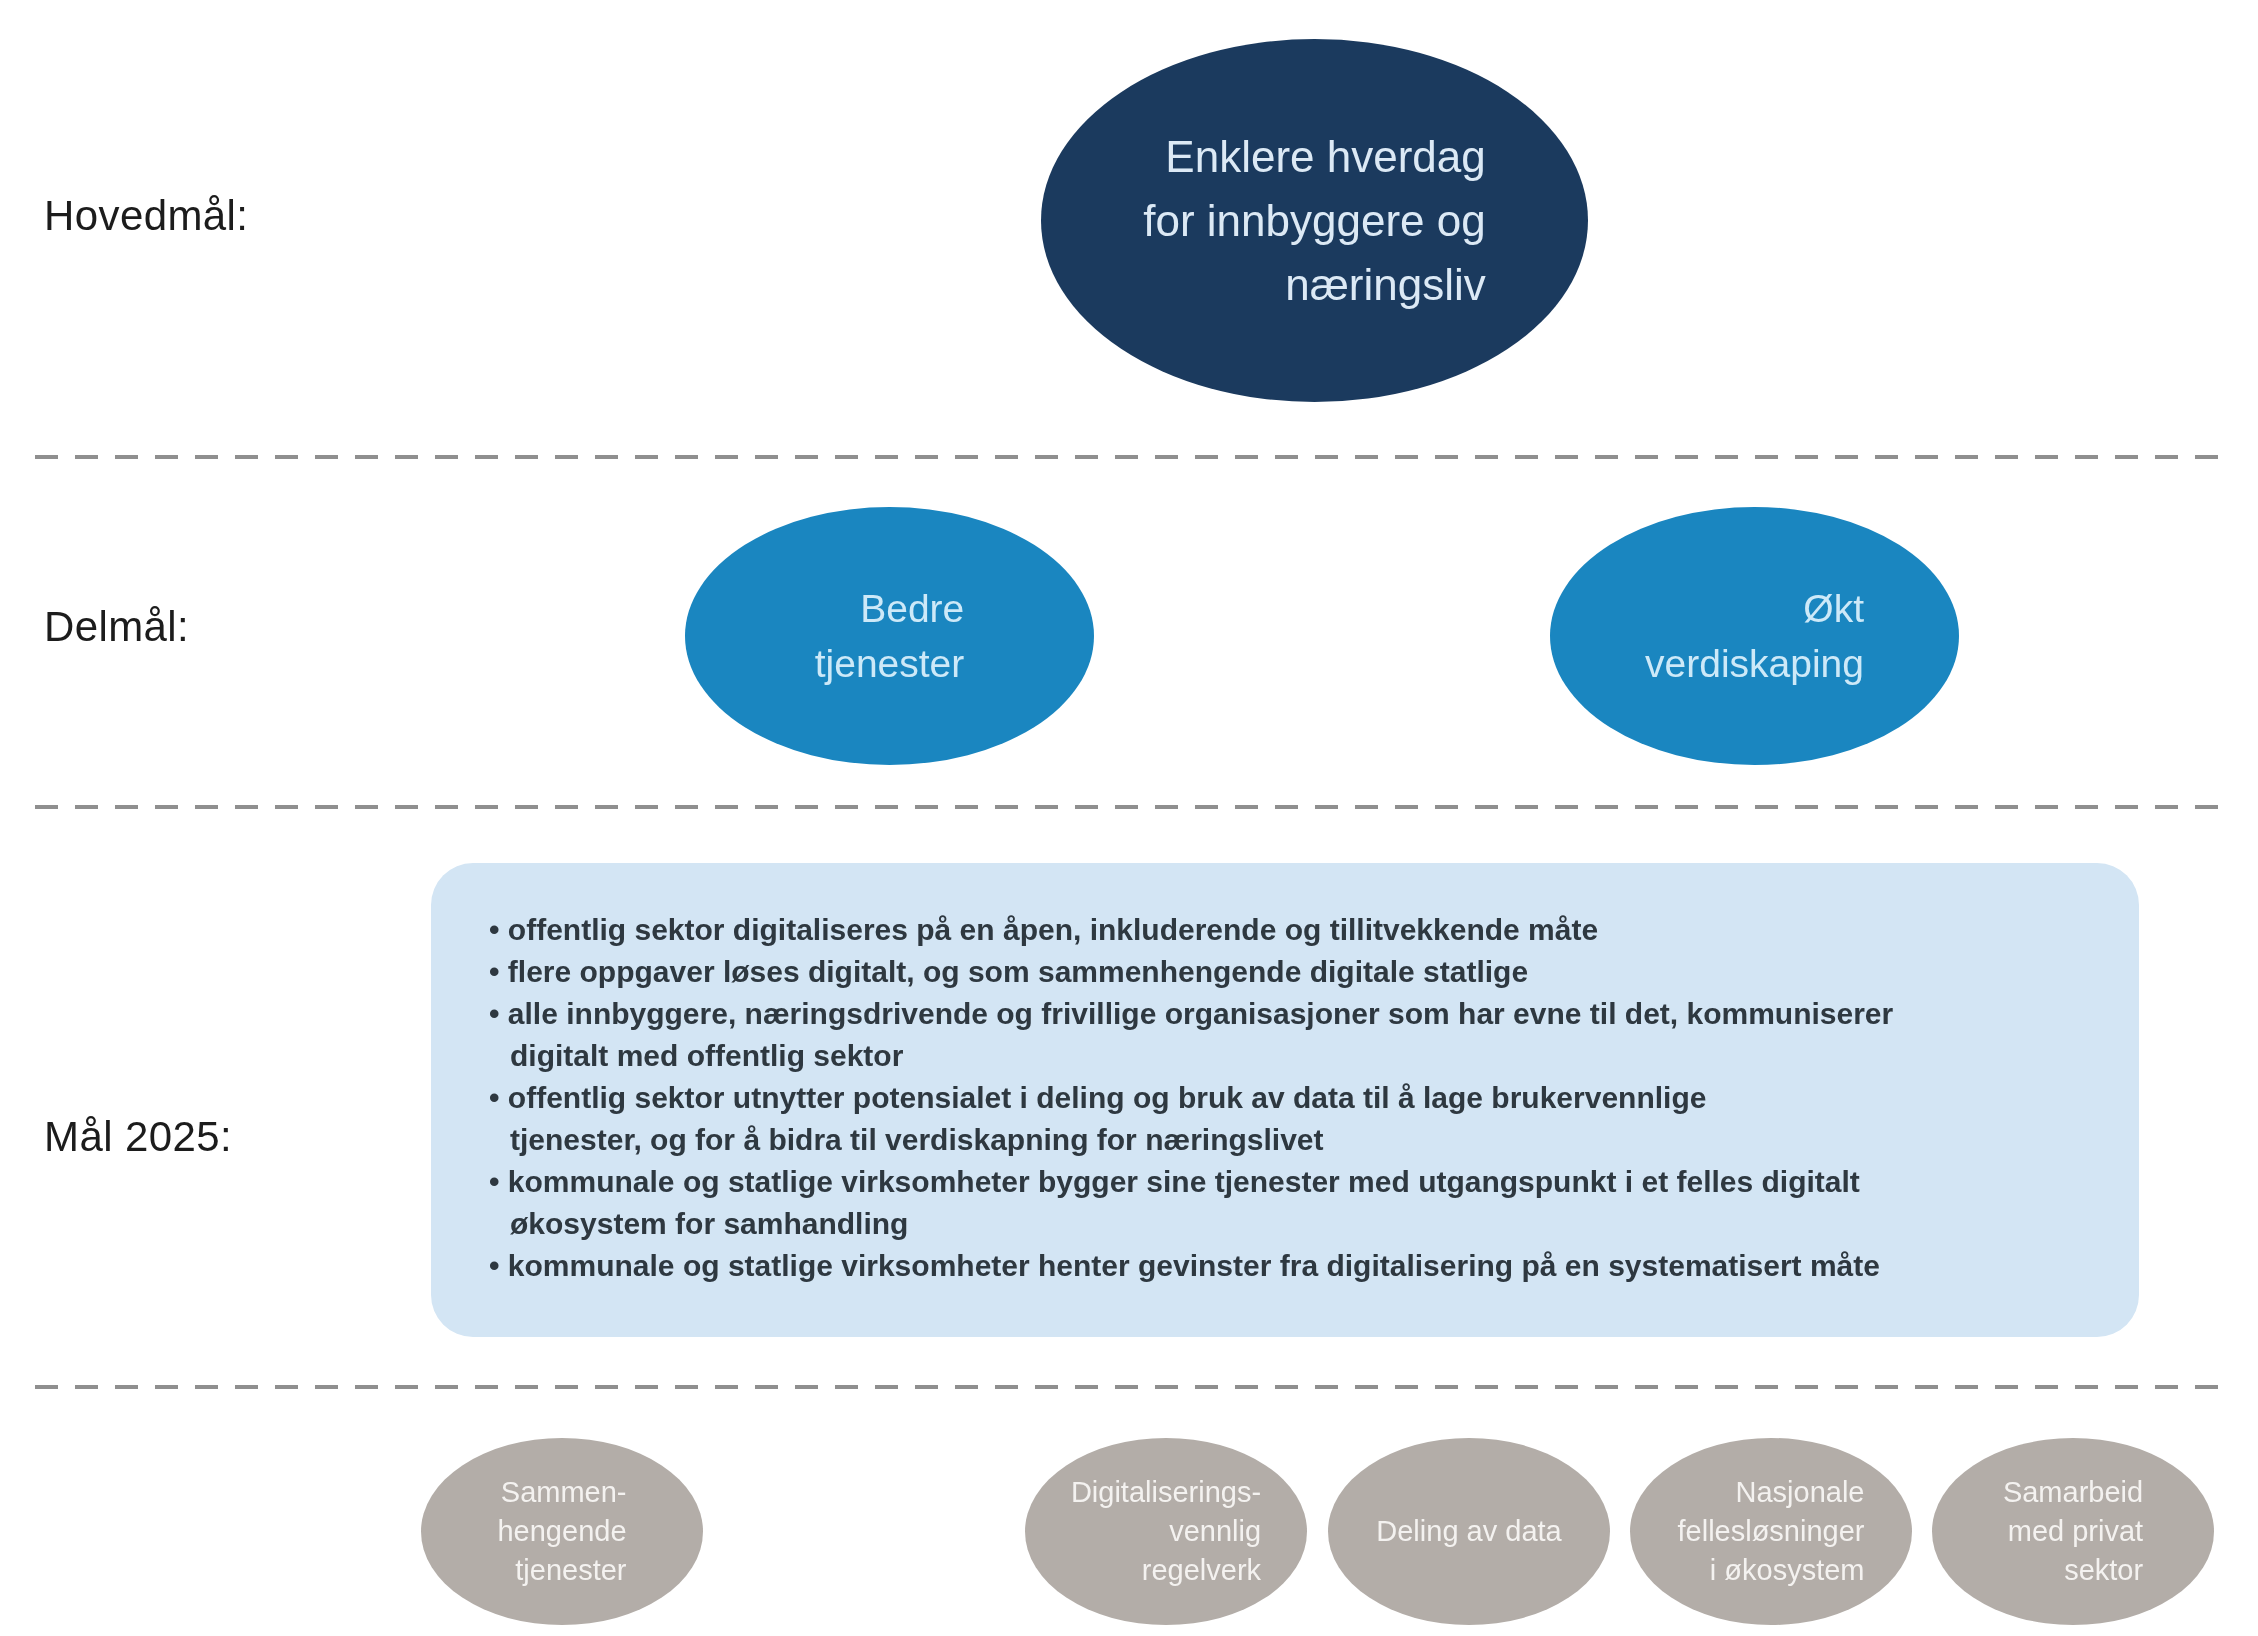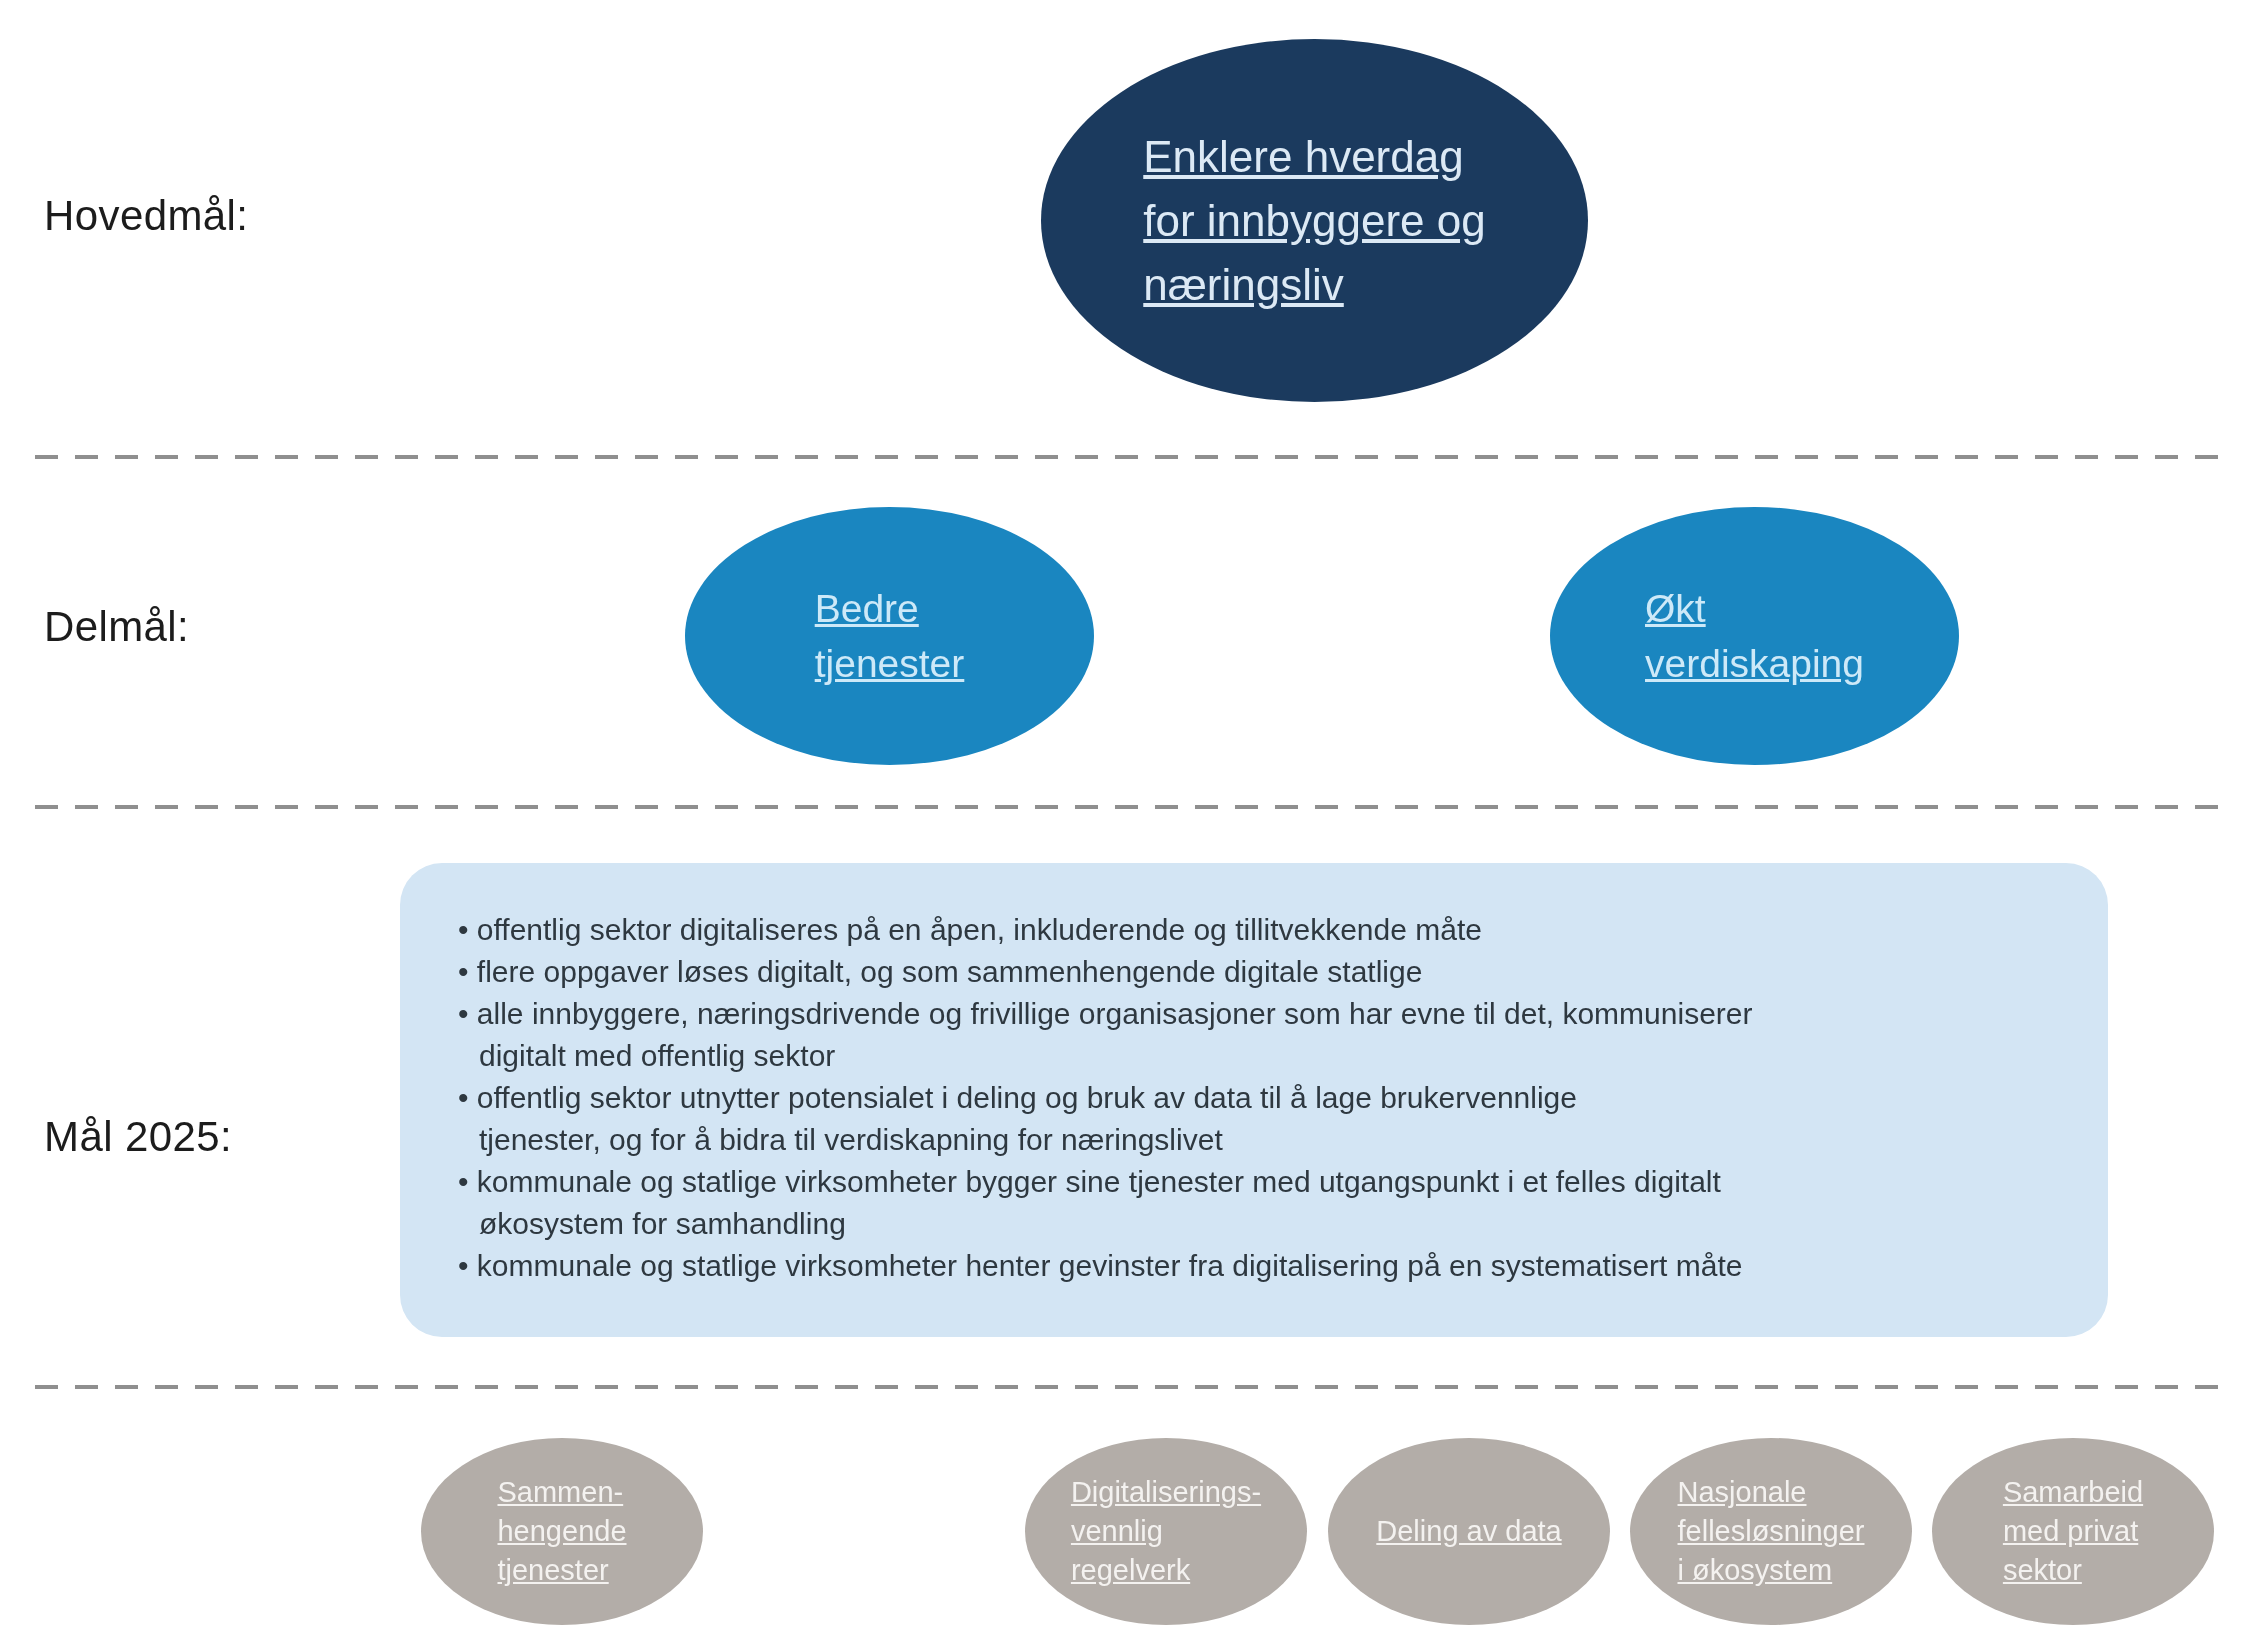--- a/index.html
+++ b/index.html
@@ -11,21 +11,21 @@
     overflow:hidden;
   }
   .row-label{
     position:absolute;left:44px;
     font-size:42px;color:#1c1c1c;letter-spacing:0.4px;
     white-space:nowrap;
   }
   .ellipse{
     position:absolute;border-radius:50%;
     display:flex;align-items:center;justify-content:center;
-    text-align:left;white-space:pre-line;text-decoration:underline;
+    text-align:right;white-space:pre-line;
   }
   .ellipse-dark{
     left:1041px;top:39px;width:547px;height:363px;
     background:#1b3a5e;color:#dce9f5;
     font-size:44px;line-height:64px;
   }
   .ellipse-blue{
     top:507px;width:409px;height:258px;
     background:#1a86c0;color:#cde9f8;
     font-size:39px;line-height:55px;
@@ -45,22 +45,22 @@
   .ellipse-gray.g4{left:1630px;}
   .ellipse-gray.g5{left:1932px;}
   .dashed-line{
     position:absolute;left:35px;width:2186px;height:4.4px;
     background:repeating-linear-gradient(90deg,#8f8f8f 0 23px,transparent 23px 40px);
   }
   .dash-1{top:455px;}
   .dash-2{top:805px;}
   .dash-3{top:1385px;}
   .goals-panel{
-    position:absolute;left:400px;top:863px;width:1708px;height:474px;
-    background:#d3e5f4;border-radius:42px;
+    position:absolute;left:431px;top:863px;width:1708px;height:474px;
+    background:#d3e5f4;border-radius:42px;font-weight:bold;
   }
   .goals-list{
     margin:0;padding:46px 35px 0 58px;
     list-style:none;
     font-size:30px;line-height:42px;color:#2e3840;
   }
   .goals-list li{
     padding-left:21px;text-indent:-21px;
     white-space:pre-line;
   }

